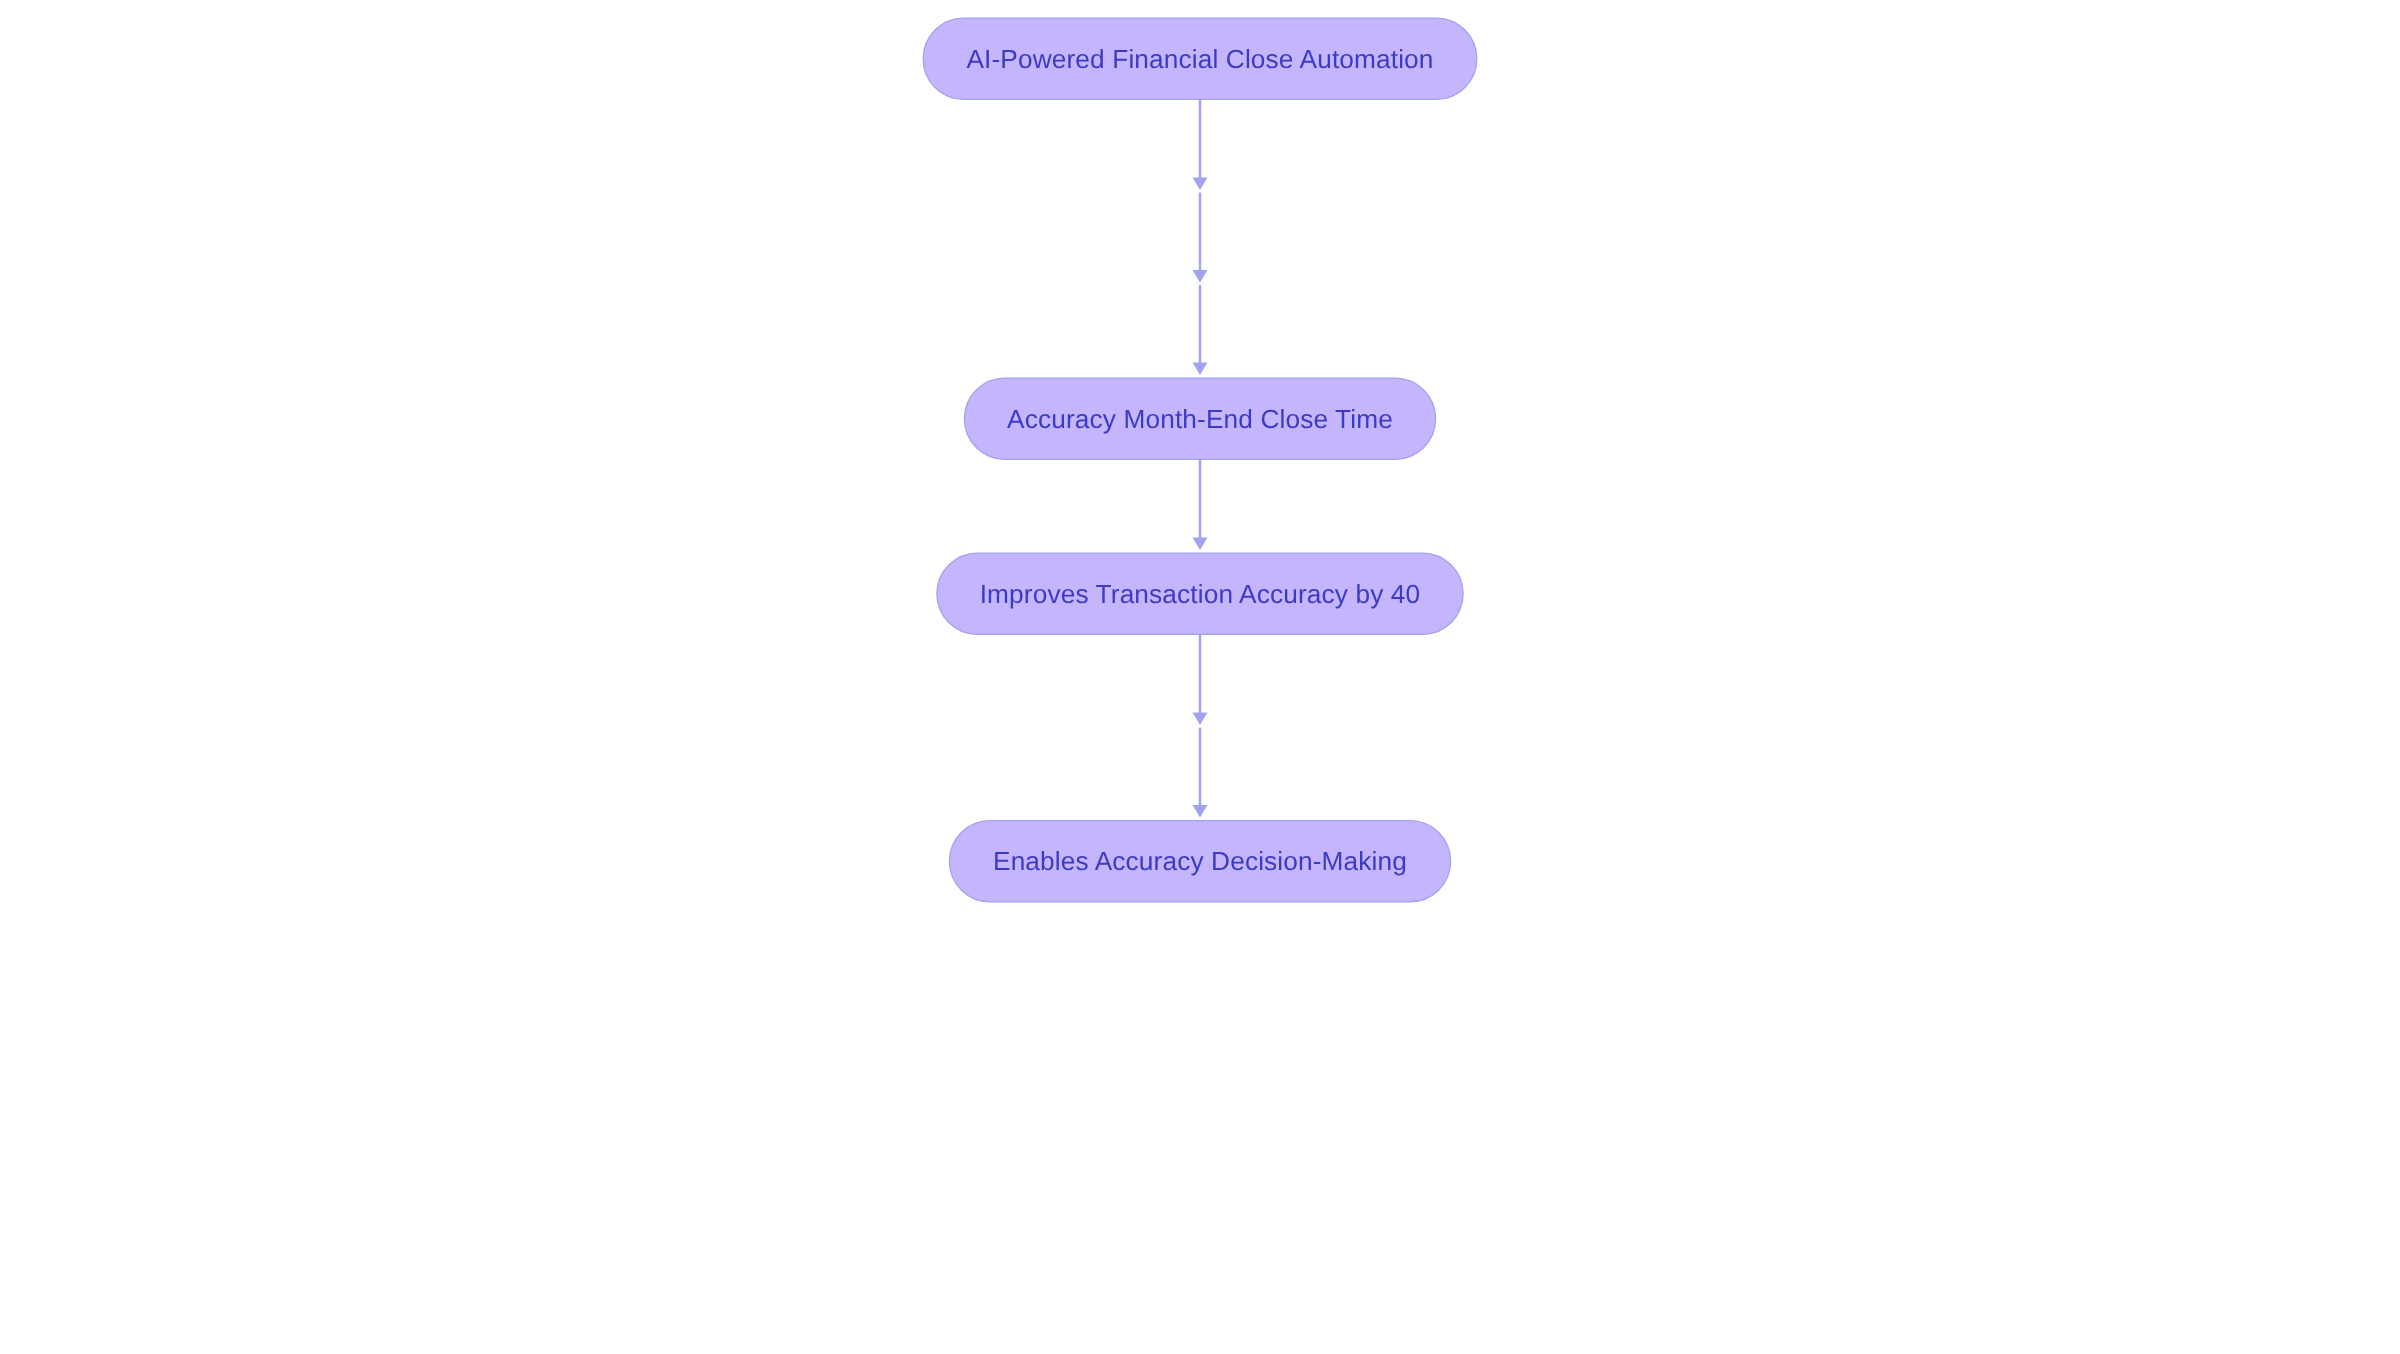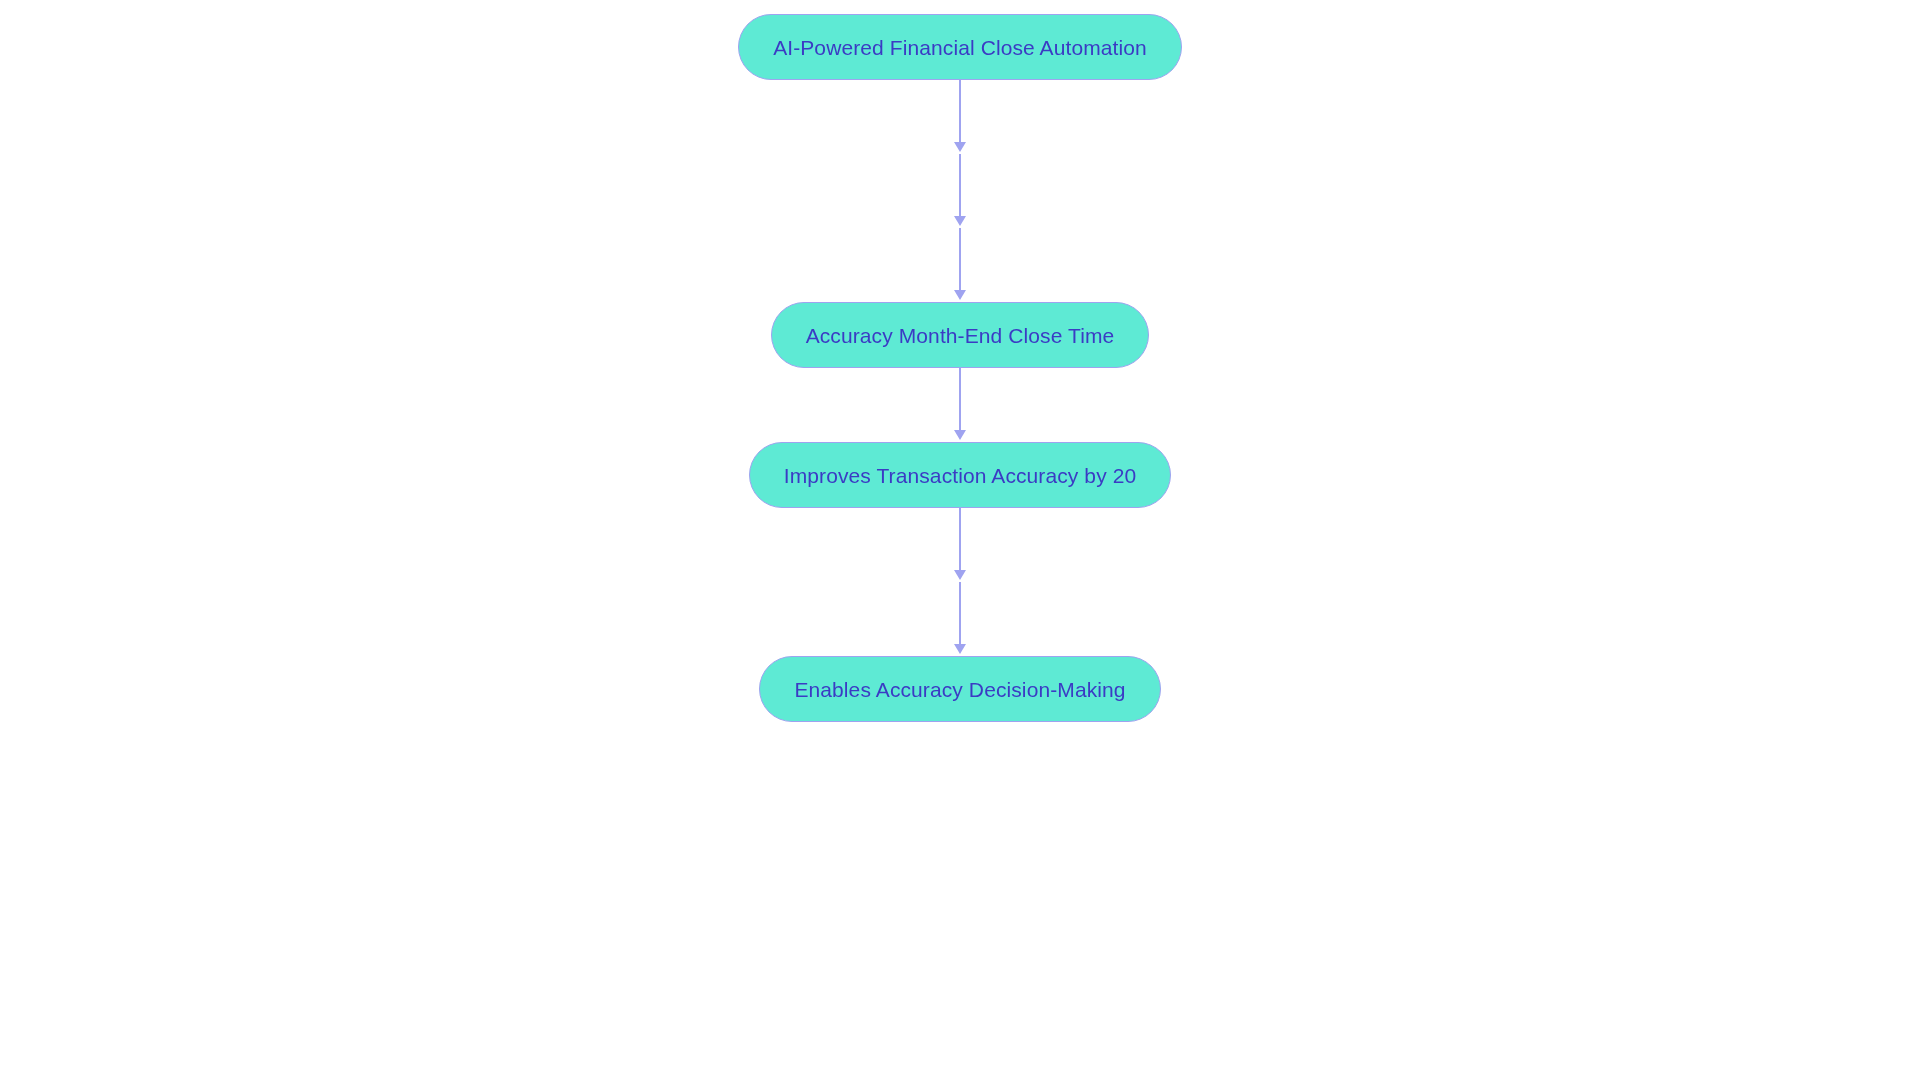--- a/index.html
+++ b/index.html
@@ -22,21 +22,21 @@
     align-items: center;
     justify-content: flex-start;
   }
   .node-row {
     display: flex;
     justify-content: center;
     align-items: center;
     width: 100%;
   }
   .node {
-    background: #5eead4;
+    background: #c4b5fd;
     border: 1.4px solid #9fa3f0;
     border-radius: 999px;
     color: #3b3bc4;
     font-size: 21px;
     line-height: 1;
     display: flex;
     align-items: center;
     justify-content: center;
     box-sizing: border-box;
     height: 66px;
@@ -112,21 +112,21 @@
     </div>
   </div>
 
   <div class="connector">
     <div class="line"></div>
     <div class="arrow"></div>
   </div>
 
   <div class="node-row">
     <div class="node">
-      <span>Improves Transaction Accuracy by 20</span>
+      <span>Improves Transaction Accuracy by 40</span>
     </div>
   </div>
 
   <div class="connector">
     <div class="line"></div>
     <div class="arrow"></div>
   </div>
 
 
   <div class="connector">

